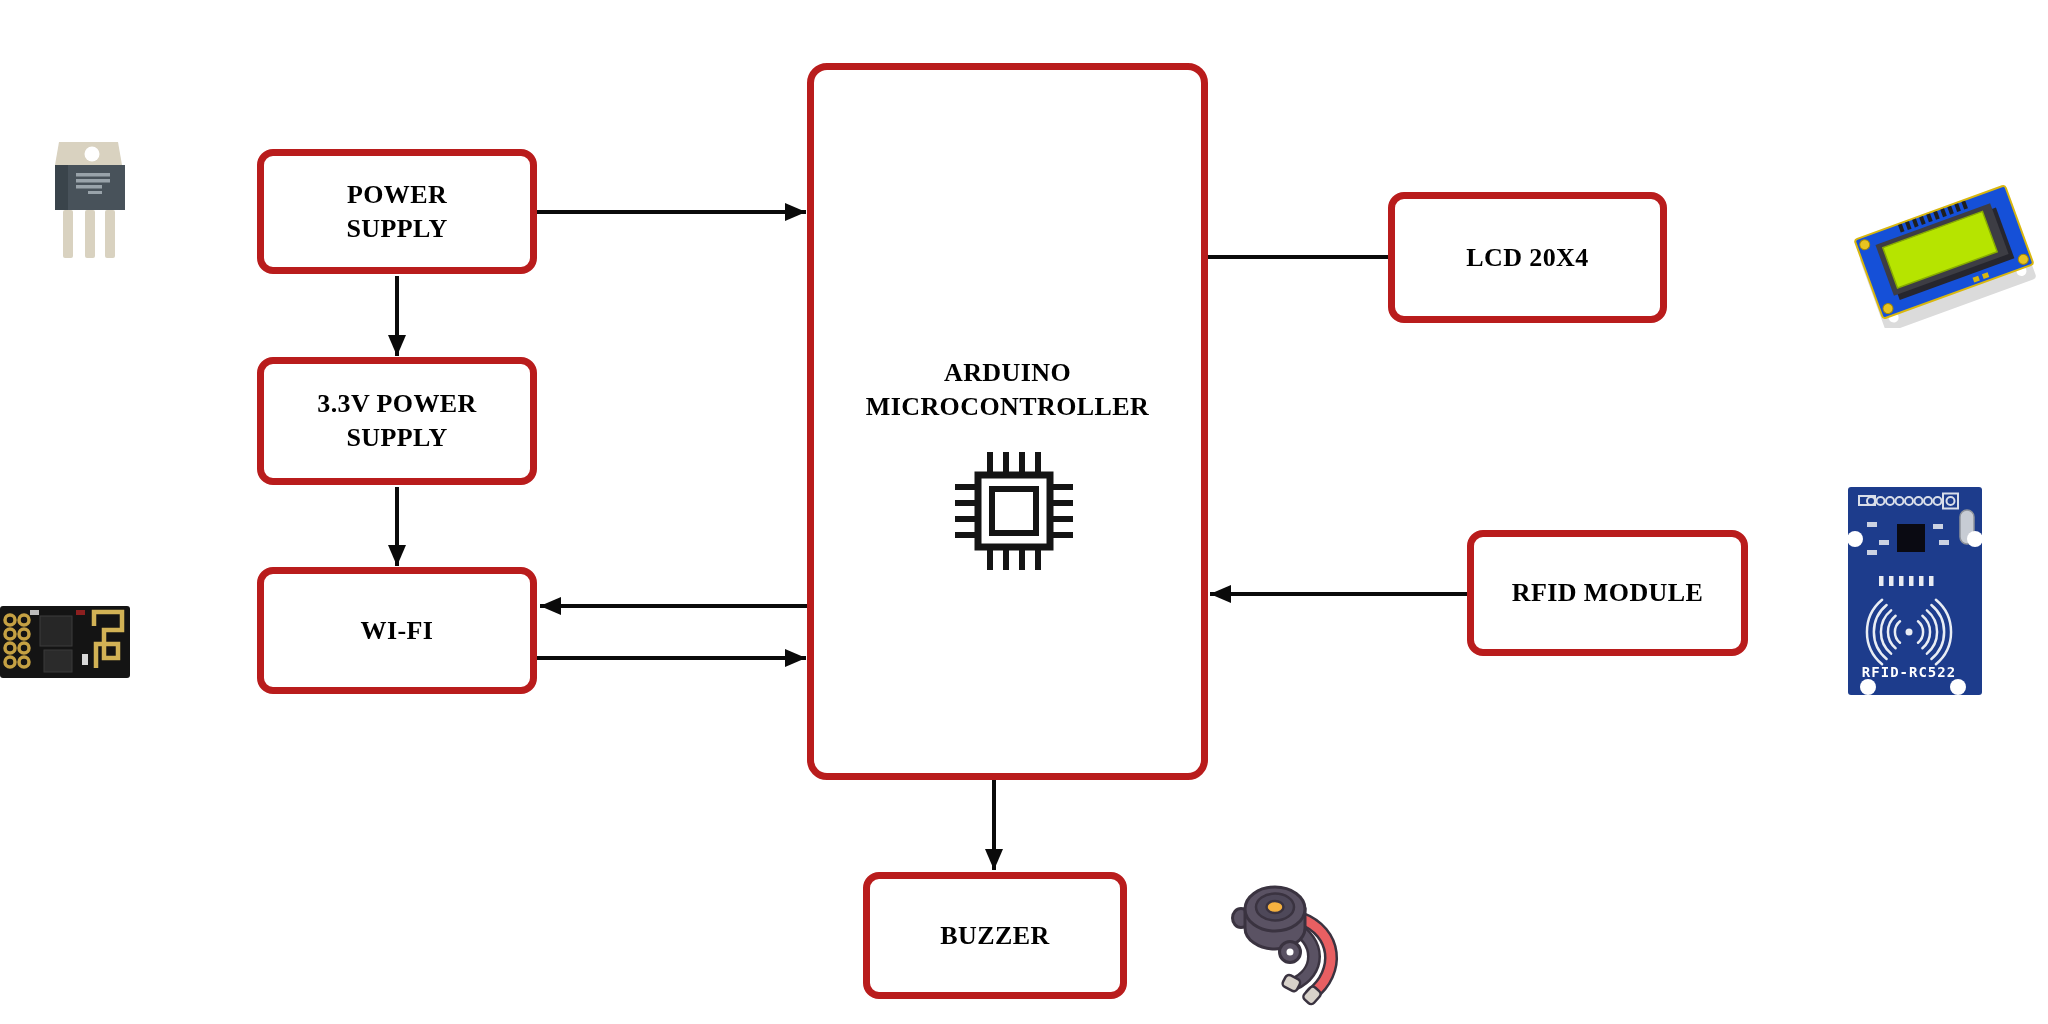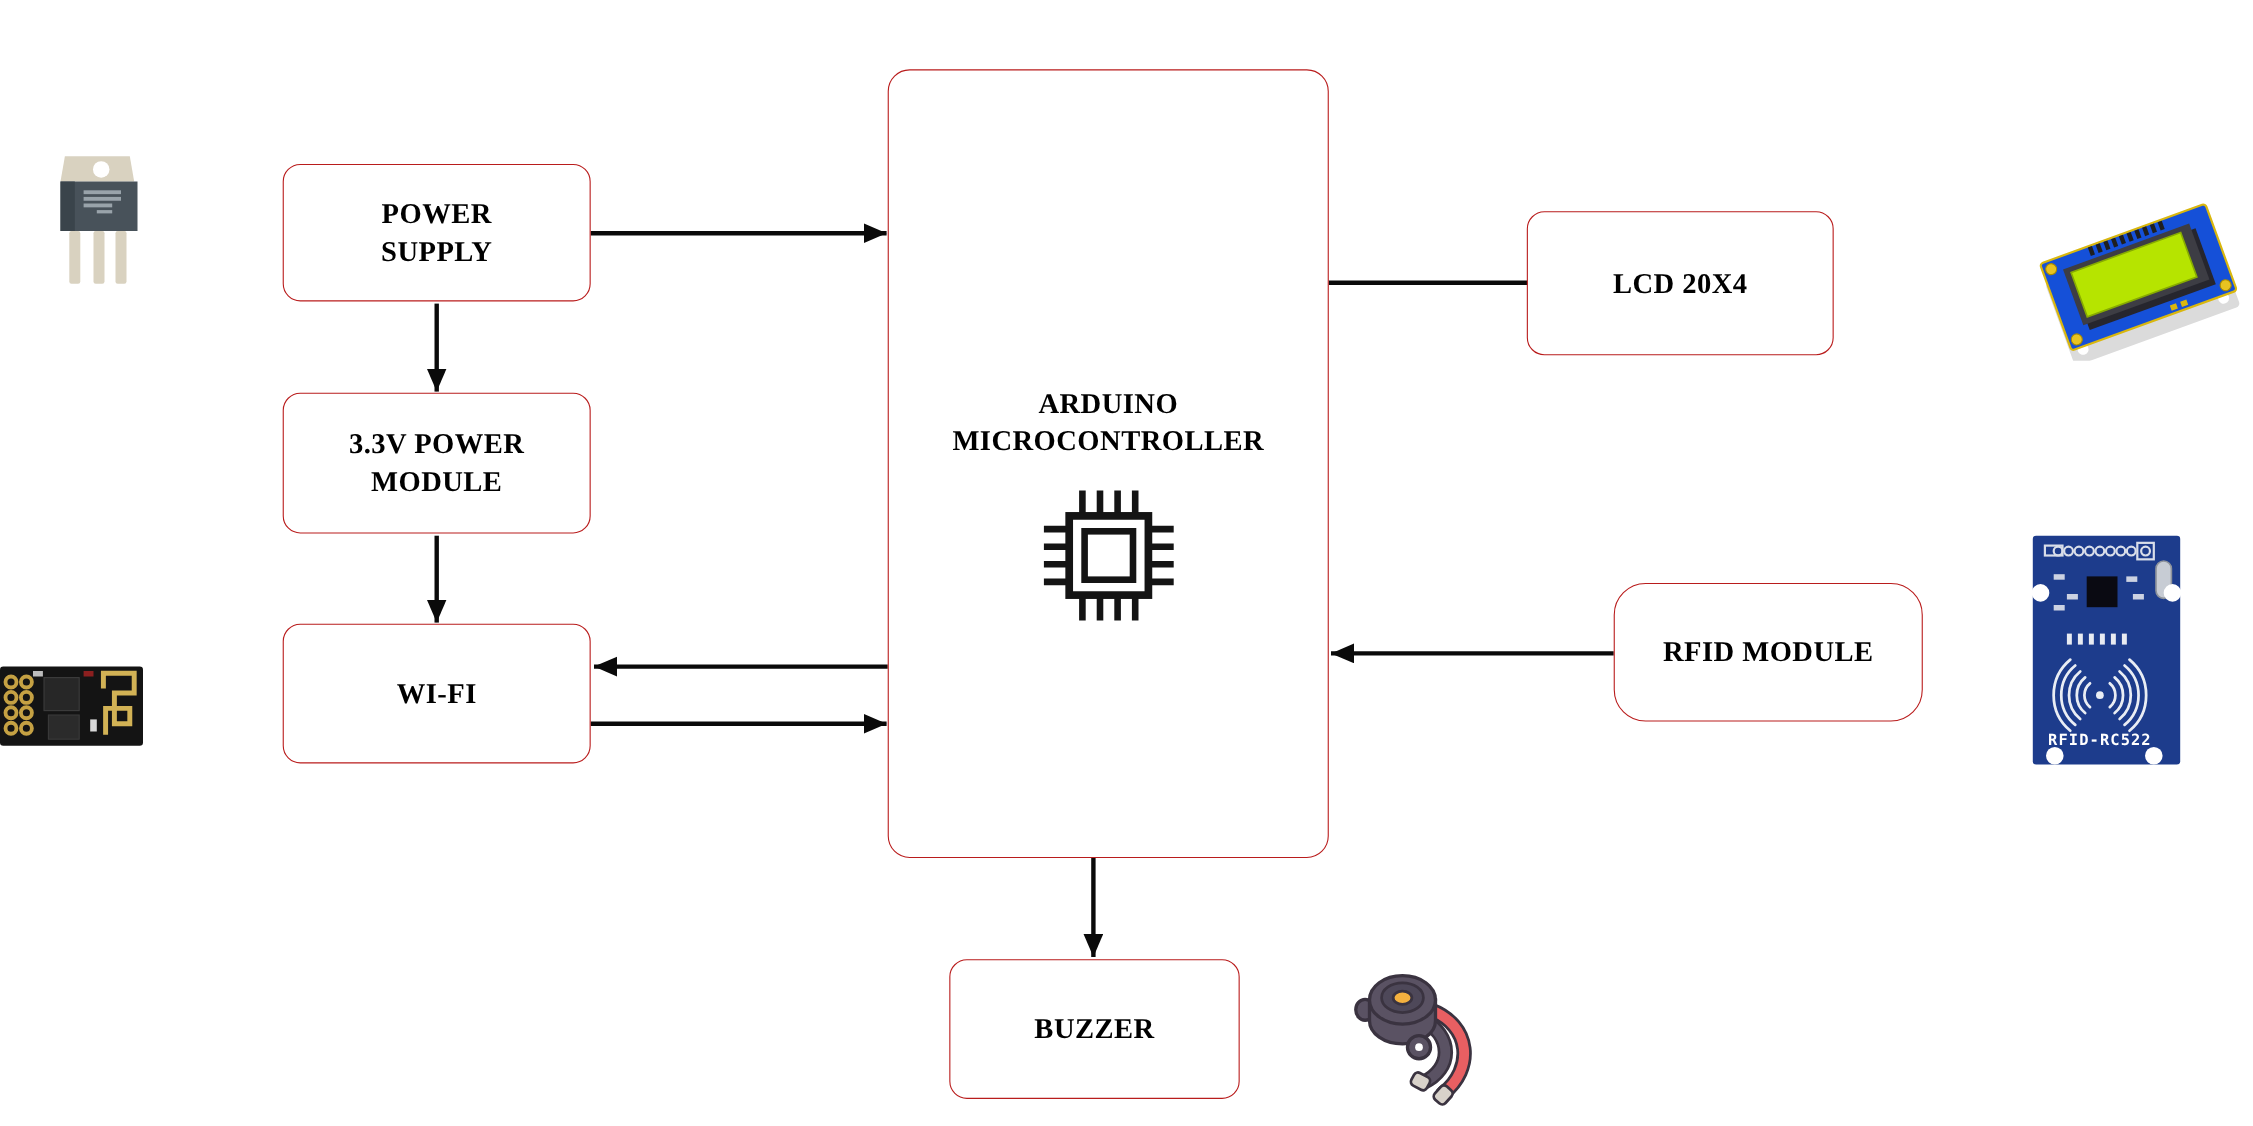--- a/index.html
+++ b/index.html
@@ -4,32 +4,32 @@
 <style>
   html,body { margin:0; padding:0; background:#ffffff; }
   .canvas {
     position:relative; width:2048px; height:1024px; background:#ffffff;
     font-family:"Liberation Serif", serif; overflow:hidden;
   }
   #connectors { position:absolute; left:0; top:0; width:2048px; height:1024px; }
   .connector-line { stroke:#0a0a0a; stroke-width:4; }
   .node {
     position:absolute; box-sizing:border-box; background:#ffffff;
-    border:1px solid #b91c1c; border-radius:16px;
+    border:7px solid #b91c1c; border-radius:16px;
     display:flex; align-items:center; justify-content:center;
     text-align:center; font-weight:bold; font-size:26px; line-height:34px;
     color:#000; letter-spacing:0.4px;
   }
   .node-label { white-space:pre-line; }
   #node-power-supply { left:257px; top:149px; width:280px; height:125px; }
   #node-power-33v    { left:257px; top:357px; width:280px; height:128px; }
   #node-wifi         { left:257px; top:567px; width:280px; height:127px; }
   #node-arduino      { left:807px; top:63px;  width:401px; height:717px; border-radius:20px; }
   #node-lcd          { left:1388px; top:192px; width:279px; height:131px; }
-  #node-rfid         { left:1467px; top:530px; width:281px; height:126px;border-radius:29px; }
+  #node-rfid         { left:1467px; top:530px; width:281px; height:126px; }
   #node-buzzer       { left:863px; top:872px; width:264px; height:127px; }
   #node-arduino .arduino-label { position:absolute; top:286px; left:0; right:0; }
   #node-arduino .chip-icon { position:absolute; top:379px; left:138px; }
   .photo { position:absolute; }
   #img-regulator { left:46px;   top:132px; }
   #img-esp       { left:0px;    top:598px; }
   #img-lcd       { left:1844px; top:180px; }
   #img-rfid      { left:1845px; top:484px; }
   #img-buzzer    { left:1180px; top:860px; }
   .rfid-text {
@@ -58,21 +58,21 @@
       <line x1="994" y1="780" x2="994" y2="870" class="connector-line" marker-end="url(#arrowhead)"></line>
     </svg>
 
   <div class="node" id="node-power-supply">
     <span class="node-label">POWER
 SUPPLY</span>
   </div>
 
   <div class="node" id="node-power-33v">
     <span class="node-label">3.3V POWER
-MODULE</span>
+SUPPLY</span>
   </div>
 
   <div class="node" id="node-arduino">
     <span class="node-label arduino-label">ARDUINO
 MICROCONTROLLER</span>
     <svg class="chip-icon" width="124" height="124" viewBox="0 0 124 124">
       <g stroke="#141414" fill="none">
         <path stroke-width="6" d="M38,3V26 M54,3V26 M70,3V26 M86,3V26 M38,98V121 M54,98V121 M70,98V121 M86,98V121 M3,38H26 M3,54H26 M3,70H26 M3,86H26 M98,38H121 M98,54H121 M98,70H121 M98,86H121"></path>
         <rect x="26" y="26" width="72" height="72" stroke-width="7"></rect>
         <rect x="40" y="40" width="44" height="44" stroke-width="6"></rect>

